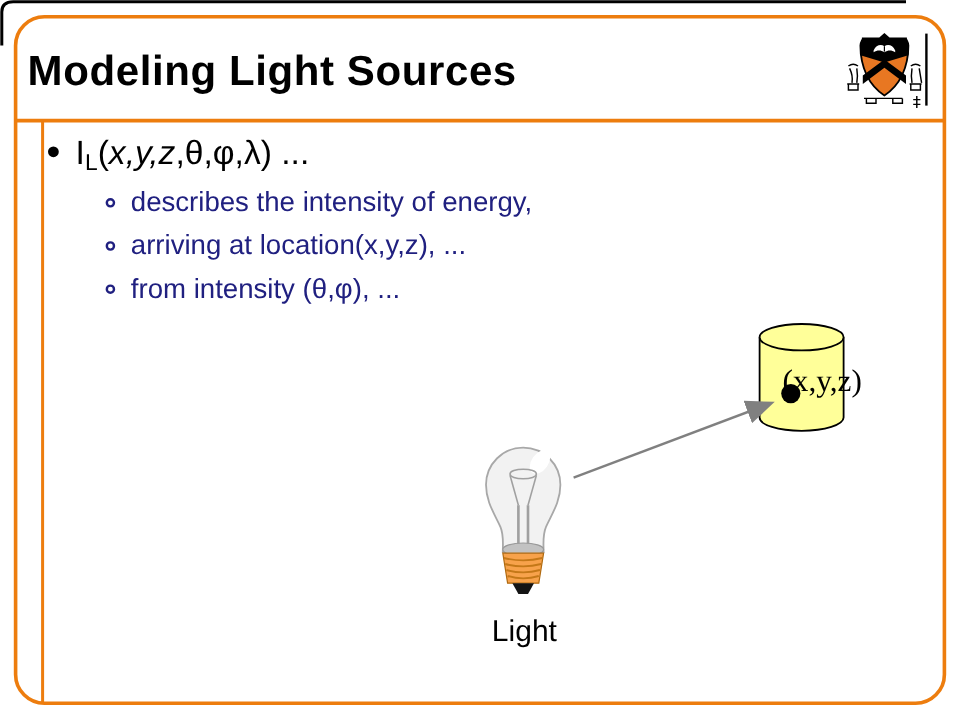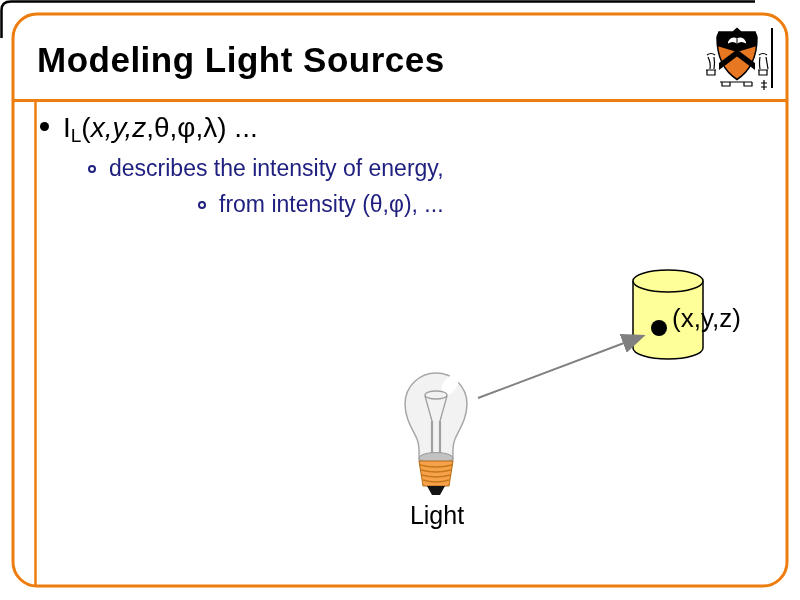--- a/index.html
+++ b/index.html
@@ -4,43 +4,43 @@
 <style>
   html,body{margin:0;padding:0;}
   body{
     width:800px;height:600px;position:relative;background:#ffffff;
     font-family:"Liberation Sans","DejaVu Sans",sans-serif;overflow:hidden;
   }
   .abs{position:absolute;}
   #frame-svg{left:0;top:0;z-index:0;}
   
   #slide-title{
-    left:37px;top:40px;font-size:35px;font-weight:700;color:#000;
+    left:23px;top:40px;font-size:35px;font-weight:700;color:#000;
     letter-spacing:0.5px;white-space:nowrap;z-index:2;
   }
   
   #main-bullet{left:40px;top:112px;font-size:28px;color:#000000;z-index:2;white-space:nowrap;}
   #main-bullet .dot{
     display:inline-block;width:9px;height:9px;border-radius:50%;
     background:#000;margin-right:14px;vertical-align:6px;
   }
   #main-bullet .sub{font-size:19px;vertical-align:-5px;}
   #main-bullet .ital{font-style:italic;}
   
-  #sub-bullets{left:88px;top:150px;z-index:2;list-style:none;margin:0;padding:0;text-align:right;}
+  #sub-bullets{left:88px;top:150px;z-index:2;list-style:none;margin:0;padding:0;}
   #sub-bullets li{
     height:36px;line-height:36px;font-size:23px;color:#202080;white-space:nowrap;
   }
   #sub-bullets .ring{
     display:inline-block;width:8px;height:8px;border:2px solid #202080;
     border-radius:50%;margin-right:13px;vertical-align:3px;box-sizing:border-box;
   }
   
-  #point-label{left:672px;top:303px;font-size:26px;color:#000;z-index:3;white-space:nowrap;}
-  #light-label{left:387px;top:501px;width:100px;text-align:center;font-size:25px;color:#000;z-index:3;}
+  #point-label{left:652px;top:303px;font-size:26px;color:#000;z-index:3;white-space:nowrap;font-family:Liberation Serif, serif;}
+  #light-label{left:387px;top:512px;width:100px;text-align:center;font-size:25px;color:#000;z-index:3;}
   #diagram-svg{left:390px;top:255px;z-index:2;}
   #logo-svg{left:700px;top:25px;z-index:2;}
 </style>
 </head>
 <body>
 
 <svg id="frame-svg" class="abs" width="800" height="600" viewBox="0 0 800 600">
 
   <path d="M 1.5,38 L 1.5,10 Q 1.5,1.5 11,1.5 L 755,1.5" fill="none" stroke="#000" stroke-width="2.5"></path>
 
@@ -72,20 +72,21 @@
 </svg>
 
 <div id="slide-title" class="abs">Modeling Light Sources</div>
 
 <div id="main-bullet" class="abs">
   <span class="dot"></span><span>I</span><span class="sub">L</span><span>(</span><span class="ital">x,y,z</span><span>,</span><span>θ,φ,λ</span><span>) ...</span>
 </div>
 
 <ul id="sub-bullets" class="abs">
   <li><span class="ring"></span><span>describes the intensity of energy,</span></li>
+  <li><span class="ring"></span><span>arriving at location(x,y,z), ...</span></li>
   <li><span class="ring"></span><span>from intensity (θ,φ), ...</span></li>
 </ul>
 
 <svg id="diagram-svg" class="abs" width="340" height="255" viewBox="0 0 340 255">
   <defs>
     <marker id="arrowhead" markerWidth="12" markerHeight="10" refX="9" refY="5" orient="auto">
       <polygon points="0 0, 12 5, 0 10" fill="#808080"></polygon>
     </marker>
   </defs>
 

